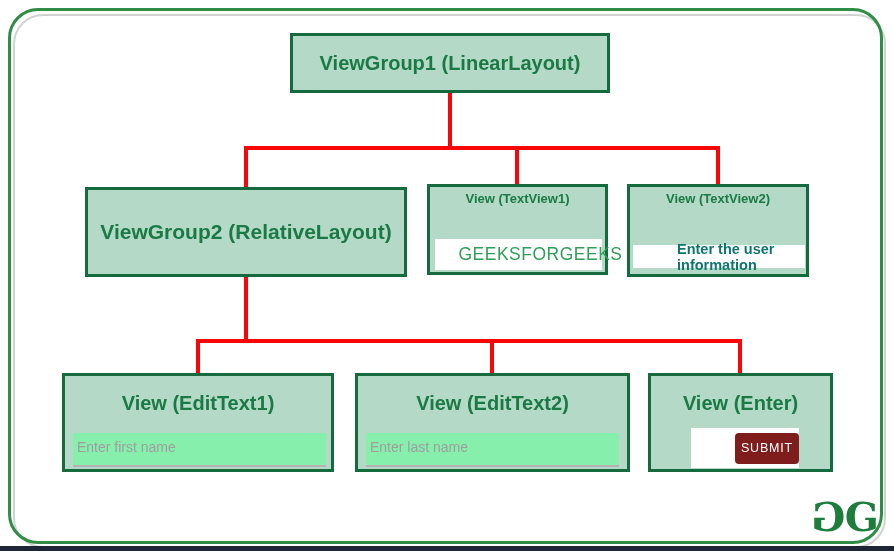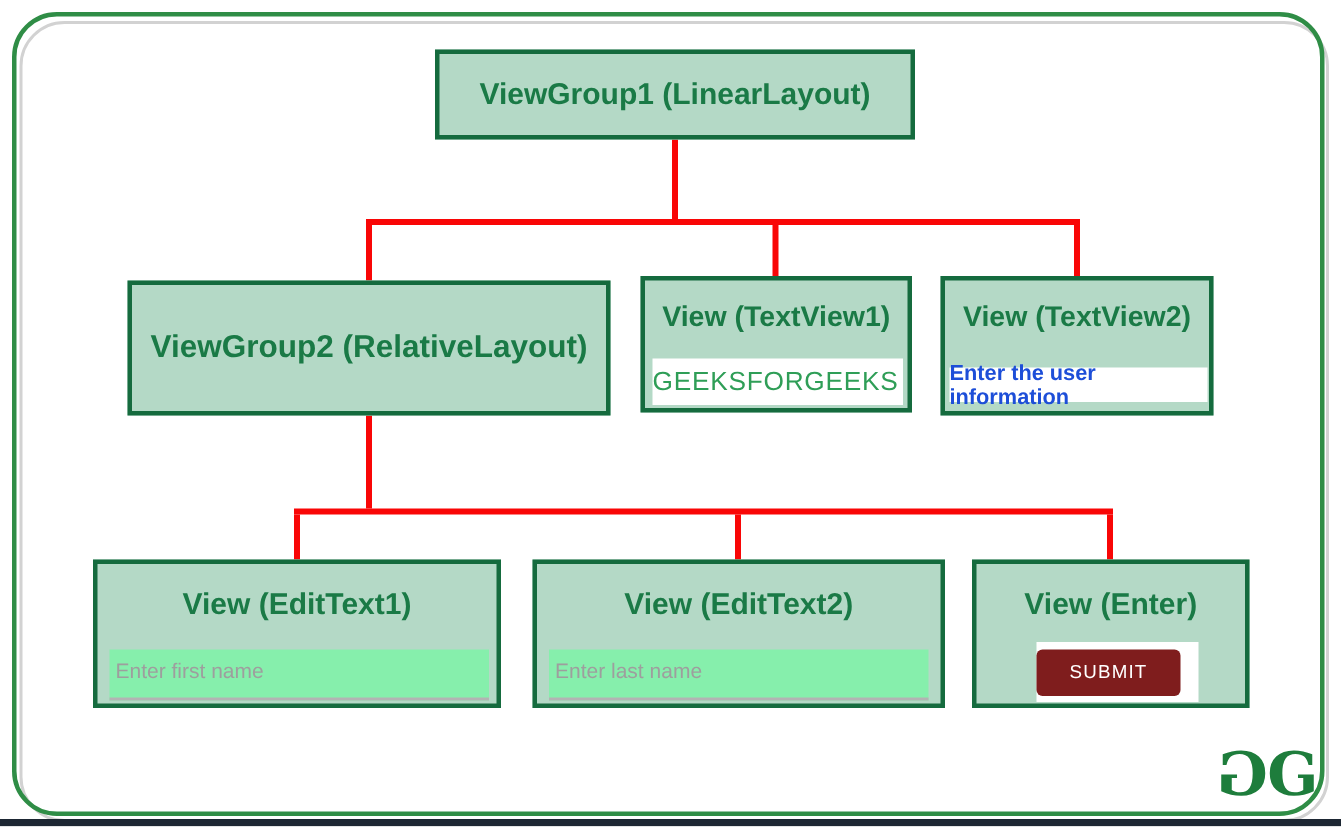--- a/index.html
+++ b/index.html
@@ -25,34 +25,34 @@
     box-sizing:border-box;color:#1a7a46;
     display:flex;flex-direction:column;align-items:center;
   }
   .node .title{font-weight:bold;color:#1a7a46;text-align:center;width:100%;}
   .vg1{left:290px;top:33px;width:320px;height:60px;justify-content:center;}
   .vg1 .title{font-size:20px;text-align:center;}
   .vg2{left:85px;top:187px;width:322px;height:90px;justify-content:center;}
   .vg2 .title{font-size:21px;}
   .tv1{left:427px;top:184px;width:181px;height:91px;}
   .tv2{left:627px;top:184px;width:182px;height:93px;}
-  .tv1 .title,.tv2 .title{font-size:19px;margin-top:14px;}
+  .tv1 .title,.tv2 .title{font-size:13px;margin-top:4px;}
   .et1{left:62px;top:373px;width:272px;height:99px;}
   .et2{left:355px;top:373px;width:275px;height:99px;}
   .btn-box{left:648px;top:373px;width:185px;height:99px;}
   .et1 .title,.et2 .title,.btn-box .title{font-size:20px;margin-top:16px;}
   
   .strip{
     position:absolute;background:#ffffff;box-sizing:border-box;
-    display:flex;align-items:center;justify-content:flex-start;
+    display:flex;align-items:center;justify-content:center;padding-left:44px;
   }
   .tv1-strip{left:5px;top:52px;width:167px;height:31px;}
   .tv1-strip span{color:#2f9e57;font-size:17.5px;letter-spacing:0.5px;}
   .tv2-strip{left:3px;top:58px;width:172px;height:23px;}
-  .tv2-strip span{color:#1d4ed8;font-size:14.5px;font-weight:bold;}
+  .tv2-strip span{color:#0f766e;font-size:14.5px;font-weight:bold;}
   .edit-input{
     position:absolute;left:8px;top:57px;width:253px;height:34px;
     background:#86efac;border:none;border-bottom:2px solid #b3b3b3;
     box-sizing:border-box;font-family:"Liberation Sans",sans-serif;
     font-size:14px;color:#555;padding:0 0 4px 4px;outline:none;
   }
   .edit-input::placeholder{color:#9e9e9e;opacity:1;}
   .btn-strip{left:40px;top:52px;width:108px;height:40px;}
   .submit-btn{
     background:#7f1d1d;color:#ffffff;border:none;border-radius:4px;

